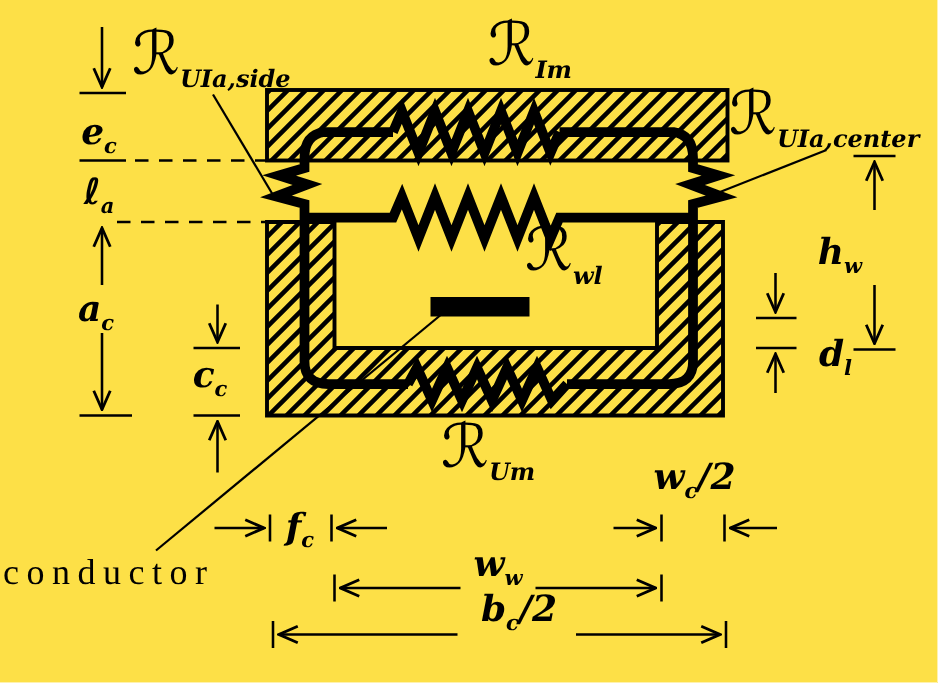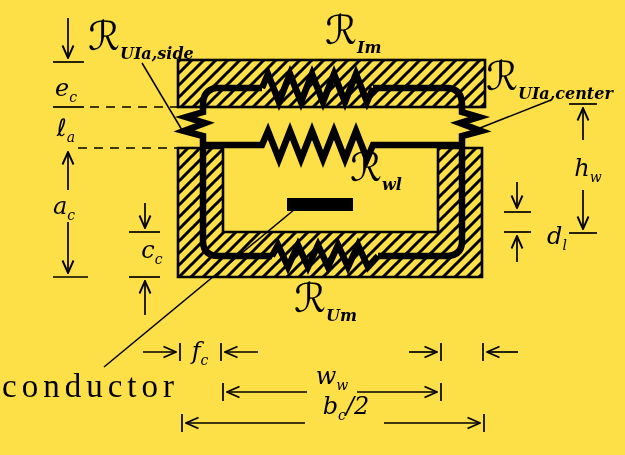--- a/index.html
+++ b/index.html
@@ -15,20 +15,21 @@
 
   
   .dim {
     position:absolute;
     transform:translate(-50%,-50%);
     font-family:"DejaVu Serif","DejaVu Sans",serif;
     font-style:italic;
     font-size:24px;
     line-height:1;
     white-space:nowrap;
+    font-weight:bold;
   }
   .dim sub {
     font-size:14px;
     font-style:italic;
     line-height:0;
   }
   .dim .suffix { font-style:italic; }
 
   
   .rlabel {
@@ -43,21 +44,21 @@
     font-style:italic;
     font-size:16px;
     font-weight:bold;
     line-height:0;
   }
 
   .conductor-label {
     position:absolute;
     left:2px; top:370px;
     font-family:"Liberation Serif","DejaVu Serif",serif;
-    font-size:33px;
+    font-size:24px;
     letter-spacing:5px;
     line-height:1;
     white-space:nowrap;
   }
 </style>
 </head>
 <body>
 
 <div id="stage">
 
@@ -169,32 +170,35 @@
 
   <div class="dim" style="left:66px; top:88px">
     <span>e</span><sub>c</sub>
   </div>
   <div class="dim" style="left:66px; top:128px">
     <span>ℓ</span><sub>a</sub>
   </div>
   <div class="dim" style="left:64px; top:206px">
     <span>a</span><sub>c</sub>
   </div>
-  <div class="dim" style="left:152px; top:250px">
+  <div class="dim" style="left:140px; top:250px">
     <span>c</span><sub>c</sub>
   </div>
-  <div class="dim" style="left:588px; top:168px">
+  <div class="dim" style="left:560px; top:168px">
     <span>h</span><sub>w</sub>
   </div>
   <div class="dim" style="left:557px; top:236px">
     <span>d</span><sub>l</sub>
   </div>
   <div class="dim" style="left:200px; top:351px">
     <span>f</span><sub>c</sub>
   </div>
+  <div class="dim" style="left:463px; top:318px">
+    <span>w</span><sub>c</sub><span class="suffix">/2</span>
+  </div>
   <div class="dim" style="left:332px; top:376px">
     <span>w</span><sub>w</sub>
   </div>
   <div class="dim" style="left:346px; top:406px">
     <span>b</span><sub>c</sub><span class="suffix">/2</span>
   </div>
 
   <div class="conductor-label">conductor</div>
 
 </div>

